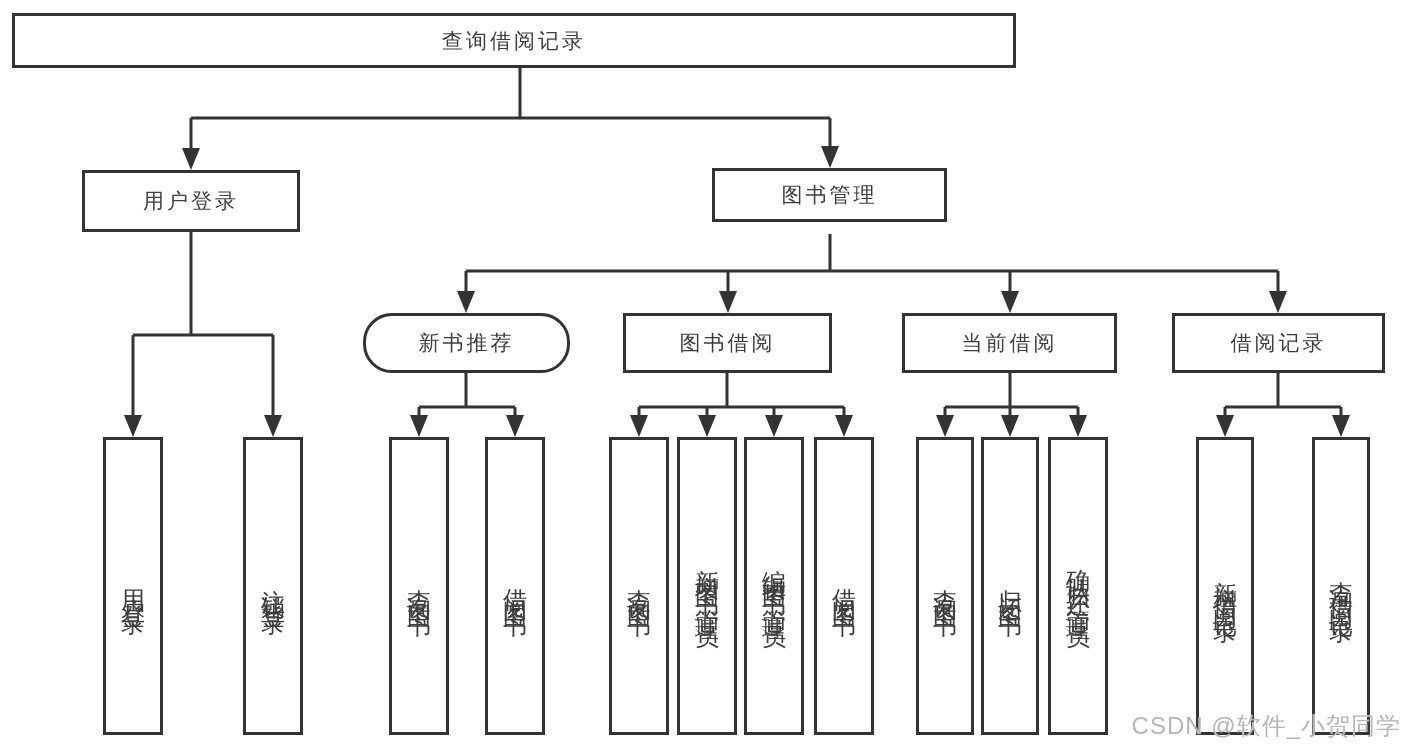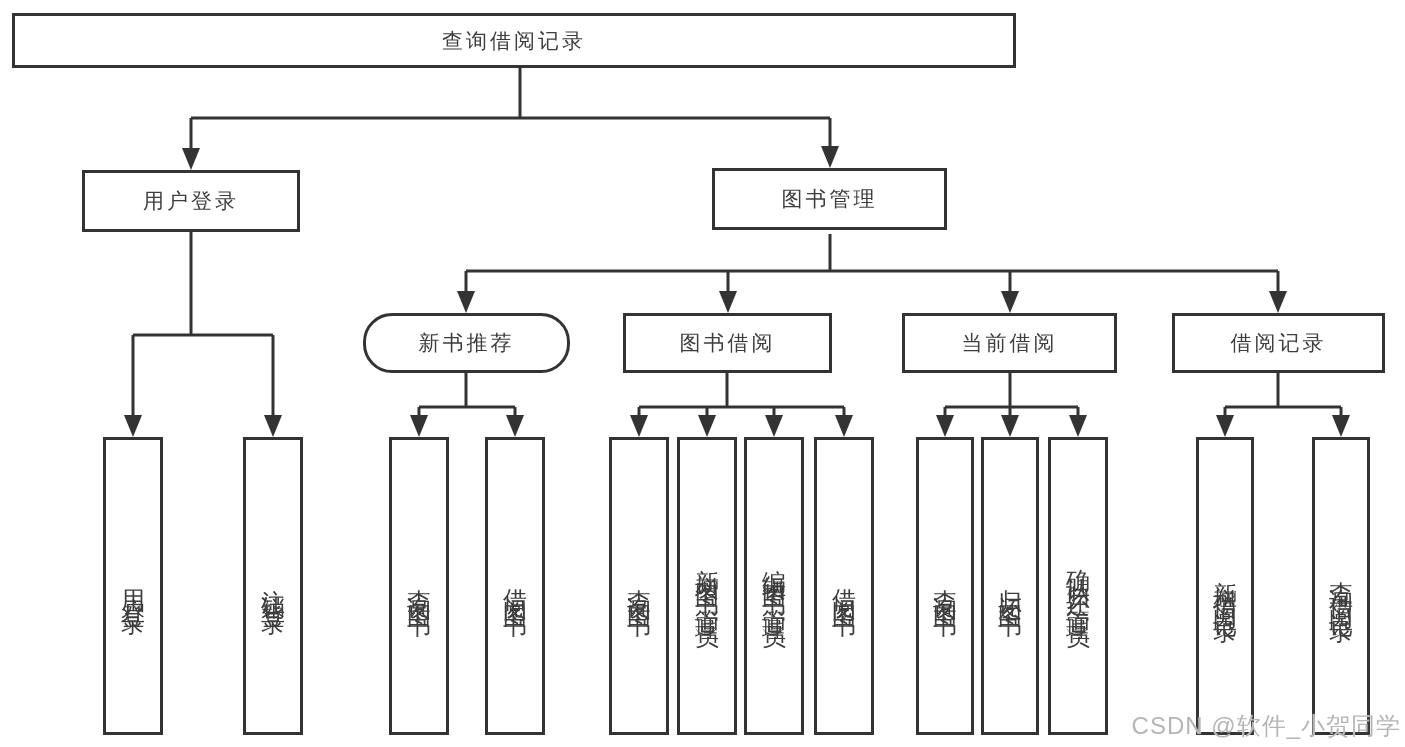--- a/index.html
+++ b/index.html
@@ -32,21 +32,21 @@
     writing-mode:vertical-rl;
     text-orientation:mixed;
     font-size:24px;
     letter-spacing:8px;
     line-height:1;
     overflow:hidden;
   }
   
   .n-root{left:12px;top:13px;width:1004px;height:55px;}
   .n-user-login{left:82px;top:170px;width:218px;height:62px;}
-  .n-book-mgmt{left:712px;top:168px;width:235px;height:62px;}
+  .n-book-mgmt{left:712px;top:168px;width:235px;height:54px;}
   .n-new-books{left:363px;top:313px;width:207px;height:60px;border-radius:29px;}
   .n-book-borrow{left:623px;top:313px;width:209px;height:60px;}
   .n-current{left:902px;top:313px;width:215px;height:60px;}
   .n-records{left:1172px;top:313px;width:213px;height:60px;}
   .leaf{top:437px;height:298px;width:60px;}
   .l1{left:103px;}  .l2{left:243px;}
   .l3{left:389px;}  .l4{left:485px;}
   .l5{left:609px;}  .l6{left:677px;}
   .l7{left:744px;}  .l8{left:814px;}
   .l9{left:916px;width:58px;} .l10{left:981px;width:58px;} .l11{left:1048px;}

